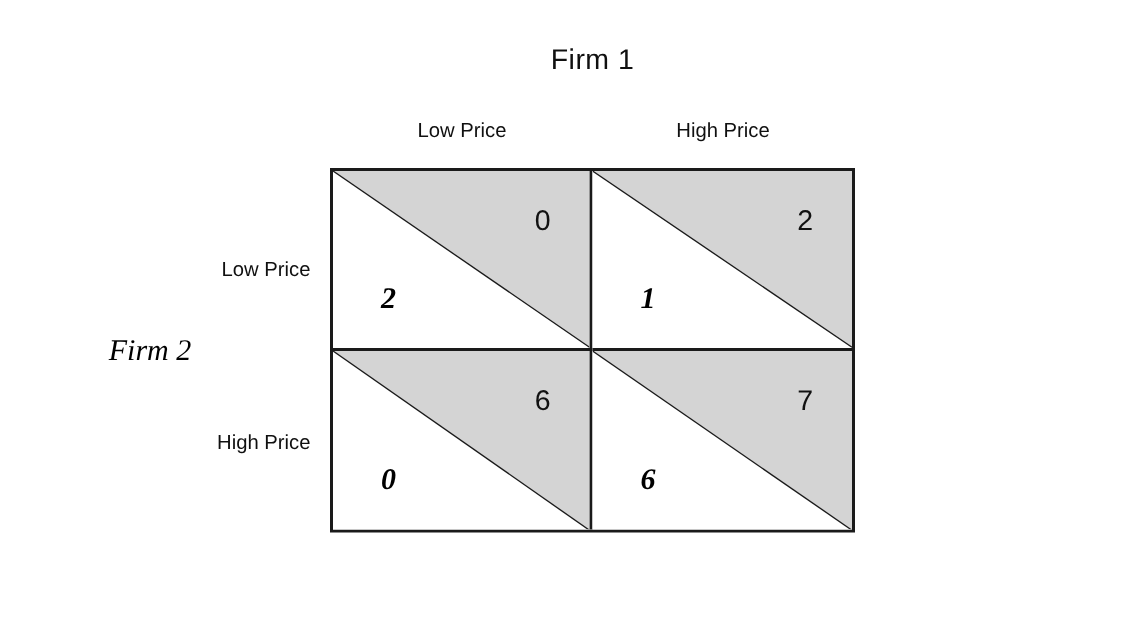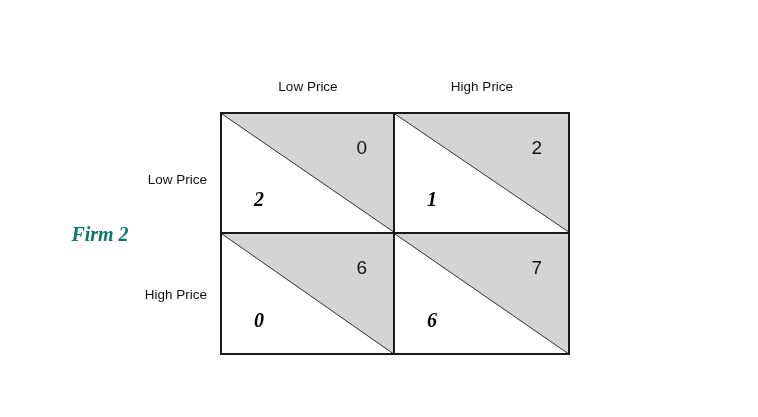--- a/index.html
+++ b/index.html
@@ -47,23 +47,23 @@
 
   
   #row-player-title {
     position: absolute;
     left: 40px;
     top: 223px;
     width: 120px;
     text-align: center;
     font-family: "Liberation Serif", serif;
     font-size: 20px;
-    font-weight: bold;
+    font-weight: normal;
     font-style: italic;
-    color: #0f766e;
+    color: #000000;
   }
 
   
   .row-header {
     position: absolute;
     right: 551px; 
     width: 140px;
     text-align: right;
     font-family: "Liberation Sans", sans-serif;
     font-size: 13.5px;
@@ -130,20 +130,21 @@
     font-style: italic;
     font-size: 20px;
     color: #000000;
   }
 </style>
 </head>
 <body>
 
 <div id="page">
 
+  <div id="col-player-title">Firm 1</div>
 
   <div class="col-header" id="col-header-0">Low Price</div>
   <div class="col-header" id="col-header-1">High Price</div>
 
   <div id="row-player-title">Firm 2</div>
 
   <div class="row-header" id="row-header-0">Low Price</div>
   <div class="row-header" id="row-header-1">High Price</div>
 
   <div id="matrix">

